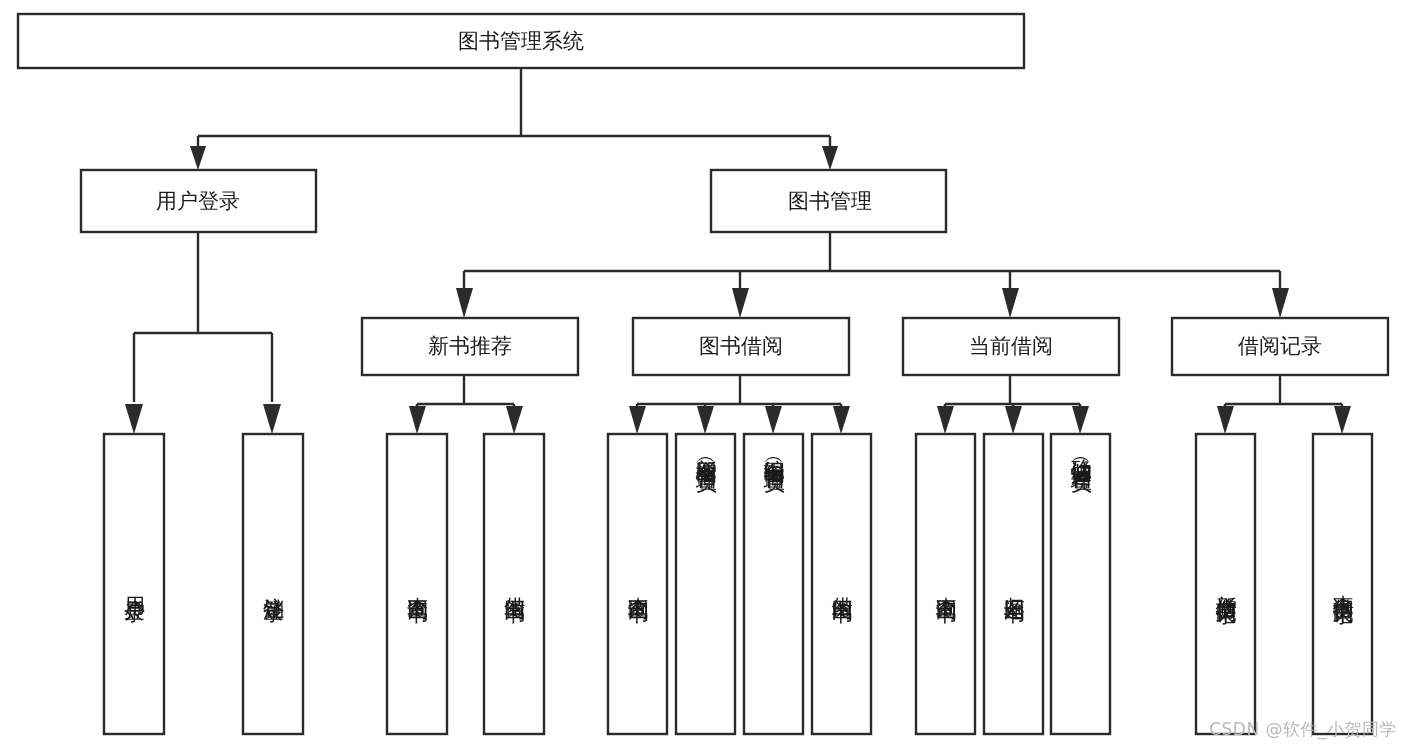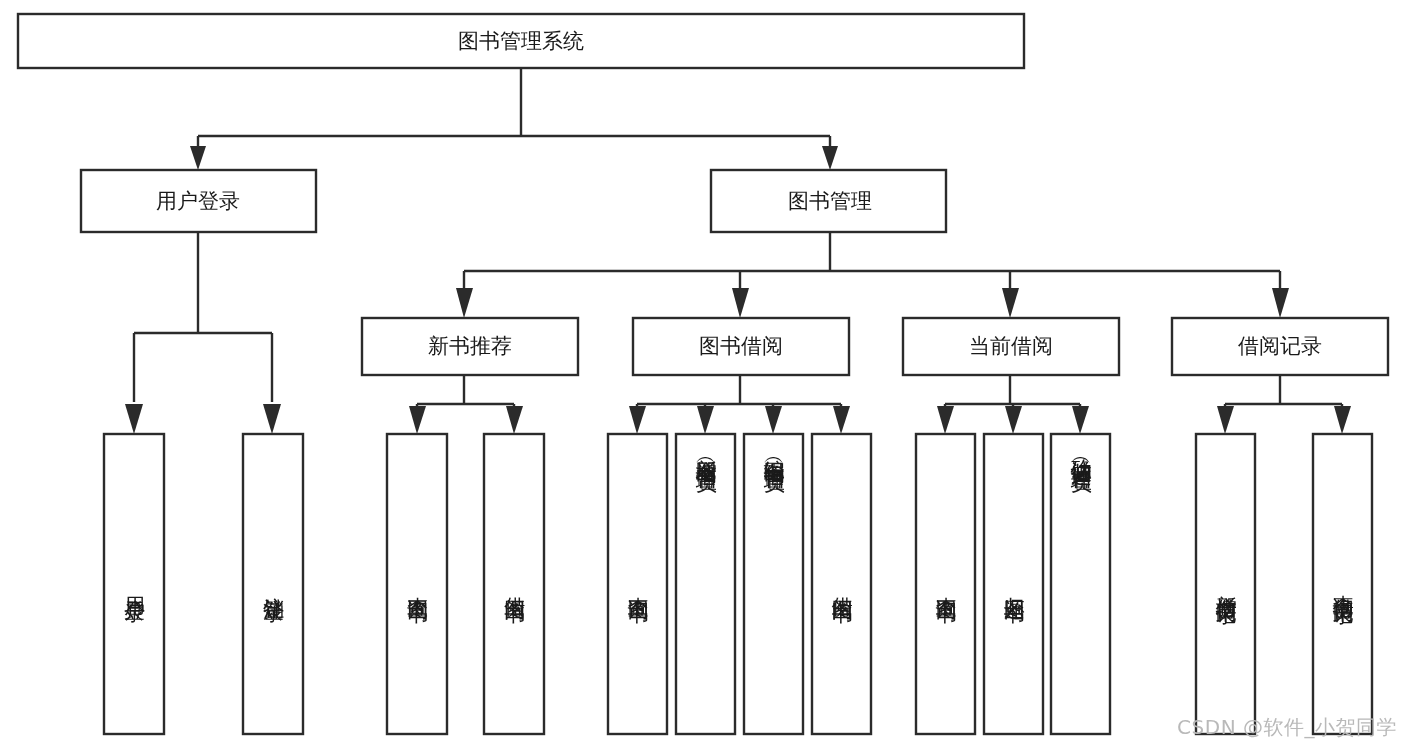--- a/index.html
+++ b/index.html
@@ -65,21 +65,21 @@
     letter-spacing: 2px;
     color: #1a1a1a;
     white-space: nowrap;
     text-align: center;
   }
   .watermark {
     position: absolute;
     right: 8px;
     bottom: 6px;
     font-family: "DejaVu Sans", "Liberation Sans", sans-serif;
-    font-size: 20px;
+    font-size: 17px;
     color: #b9b9b9;
     letter-spacing: 0.5px;
     white-space: nowrap;
   }
 </style>
 </head>
 <body>
 
 <div id="diagram-root">
 

